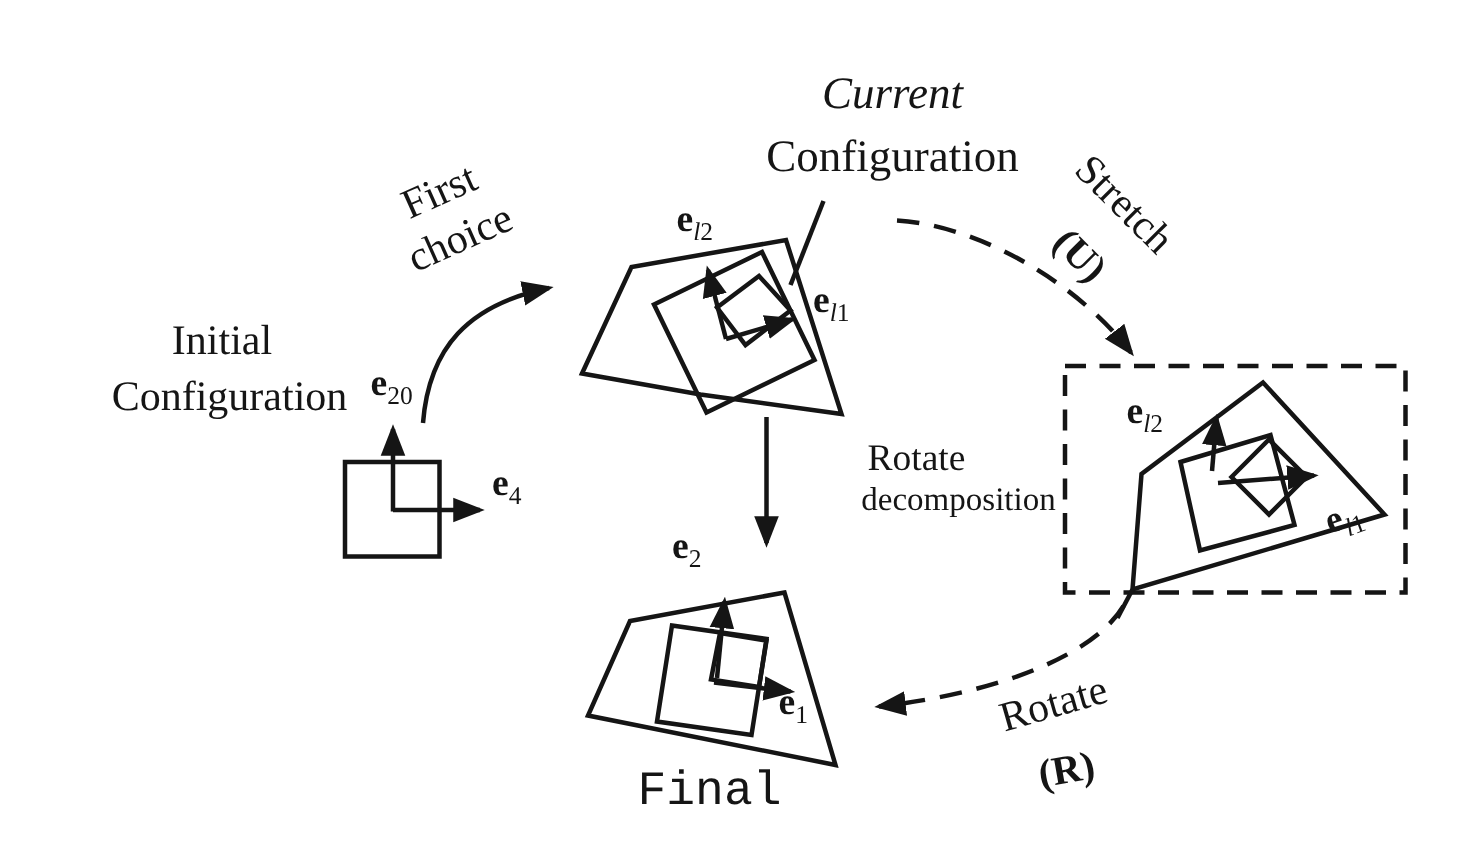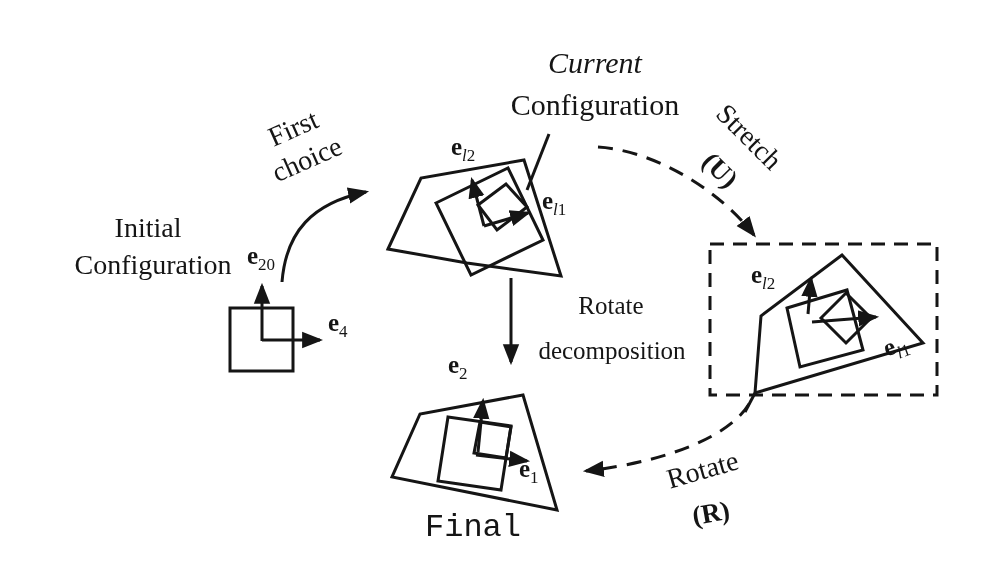--- a/index.html
+++ b/index.html
@@ -81,21 +81,21 @@
     <div>choice</div>
   </div>
 
   <div class="lbl" style="left:495px;top:45px;width:200px;font-size:30px;font-style:italic;">Current</div>
   <div class="lbl" style="left:495px;top:87px;width:200px;font-size:30px;">Configuration</div>
 
   <div class="lbl rot" style="left:684px;top:120px;width:130px;font-size:28px;transform:rotate(45deg);">Stretch</div>
   <div class="lbl rot" style="left:680px;top:154px;width:80px;font-size:27px;font-weight:bold;transform:rotate(45deg);">(U)</div>
 
   <div class="lbl" style="left:531px;top:291px;width:160px;font-size:25px;">Rotate</div>
-  <div class="lbl" style="left:524px;top:320px;width:176px;font-size:25px;margin-top:16px;">decomposition</div>
+  <div class="lbl" style="left:551px;top:320px;width:176px;font-size:22px;">decomposition</div>
 
   <div class="lbl rot" style="left:640px;top:453px;width:125px;font-size:28px;transform:rotate(-16deg);">Rotate</div>
   <div class="lbl rot" style="left:671px;top:497px;width:80px;font-size:27px;font-weight:bold;transform:rotate(-10deg);">(R)</div>
 
   <div class="lbl" style="left:403px;top:509px;width:140px;font-size:32px;font-family:Liberation Mono, monospace;">Final</div>
 
   <div class="vec" style="left:247px;top:243px;">
     <span>e</span><sub><i></i><span>20</span></sub>
   </div>
   <div class="vec" style="left:328px;top:310px;">

